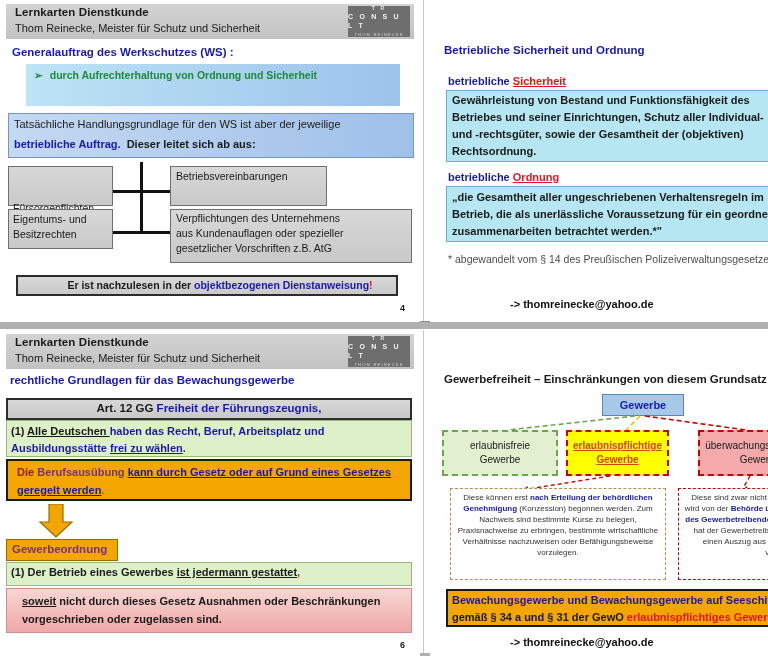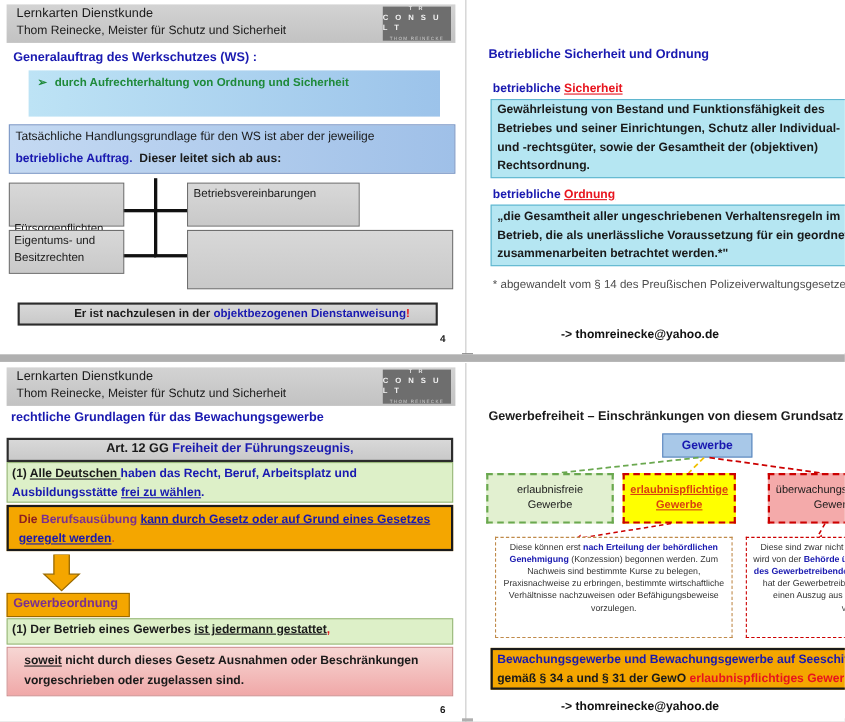--- a/index.html
+++ b/index.html
@@ -21,21 +21,21 @@
 
   .vsep{position:absolute;left:423px;top:0;width:1px;height:322px;background:#c8c8c8;}
   .vsep2{position:absolute;left:423px;top:330px;width:1px;height:326px;background:#c8c8c8;}
   .hsep{position:absolute;left:0;top:322px;width:768px;height:7px;background:#b0b0b0;}
   .hsep-top{position:absolute;left:0;top:321px;width:768px;height:1px;background:#8d8d8d;}
   .botline{position:absolute;left:0;top:653px;width:768px;height:3px;background:#b0b0b0;}
 
   
   .hdr{position:absolute;left:6px;top:4px;width:408px;height:35px;
        background:linear-gradient(to bottom,#d3d3d3,#c2c2c2);}
-  .hdr .t1{position:absolute;left:9px;top:2px;font-size:11.5px;font-weight:normal;color:#1a1a1a;letter-spacing:.1px;}
+  .hdr .t1{position:absolute;left:9px;top:2px;font-size:11.5px;font-weight:bold;color:#1a1a1a;letter-spacing:.1px;}
   .hdr .t2{position:absolute;left:9px;top:18px;font-size:11px;color:#1a1a1a;}
   .logo{position:absolute;right:4px;top:2px;width:62px;height:31px;background:#6e6e6e;
         display:flex;flex-direction:column;align-items:center;justify-content:center;}
   .logo .l1{font-size:5px;color:#e8e8e8;letter-spacing:2.2px;font-weight:bold;line-height:7px;}
   .logo .l2{font-size:7px;color:#f2f2f2;letter-spacing:2.2px;font-weight:bold;line-height:9px;}
   .logo .lbar{width:46px;height:1px;background:#d0d0d0;margin:1px 0;}
   .logo .l3{font-size:4.2px;color:#cfcfcf;letter-spacing:1.1px;line-height:6px;}
 
   .slidetitle{position:absolute;font-size:11.5px;font-weight:bold;color:#1919b0;}
   .pgnum{position:absolute;font-size:9px;font-weight:bold;color:#1a1a1a;}
@@ -139,20 +139,25 @@
       <div>Betriebsvereinbarungen</div>
     </div>
 
     <div class="box bx-gray" style="left:8px;top:209px;width:105px;height:40px;"></div>
     <div class="txt" style="left:13px;top:212px;width:100px;font-size:10.5px;">
       <div>Eigentums- und</div>
       <div>Besitzrechten</div>
     </div>
 
     <div class="box bx-gray" style="left:170px;top:209px;width:242px;height:54px;"></div>
+    <div class="txt" style="left:176px;top:211px;width:236px;font-size:10.5px;">
+      <div>Verpflichtungen des Unternehmens</div>
+      <div>aus Kundenauflagen oder spezieller</div>
+      <div>gesetzlicher Vorschriften z.B. AtG</div>
+    </div>
 
     <div class="box bx-gray-th" style="left:16px;top:275px;width:382px;height:21px;"></div>
     <div class="txt b" style="left:40px;top:278px;width:360px;font-size:10.5px;text-align:center;">
       <span>Er ist nachzulesen in der </span><span class="cBlue">objektbezogenen Dienstanweisung</span><span class="cRed">!</span>
     </div>
 
     <div class="pgnum" style="left:400px;top:303px;">4</div>
   </div>
 
   <div class="slide s-tr">

